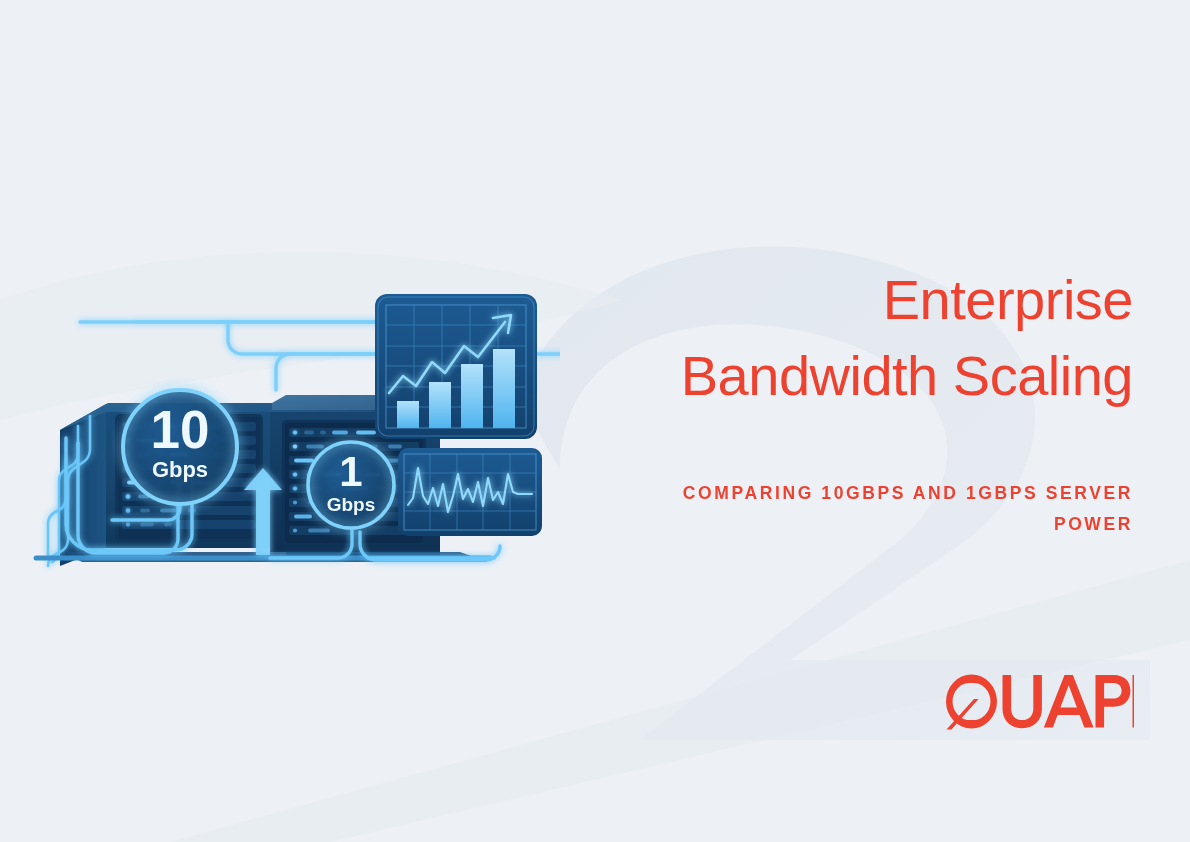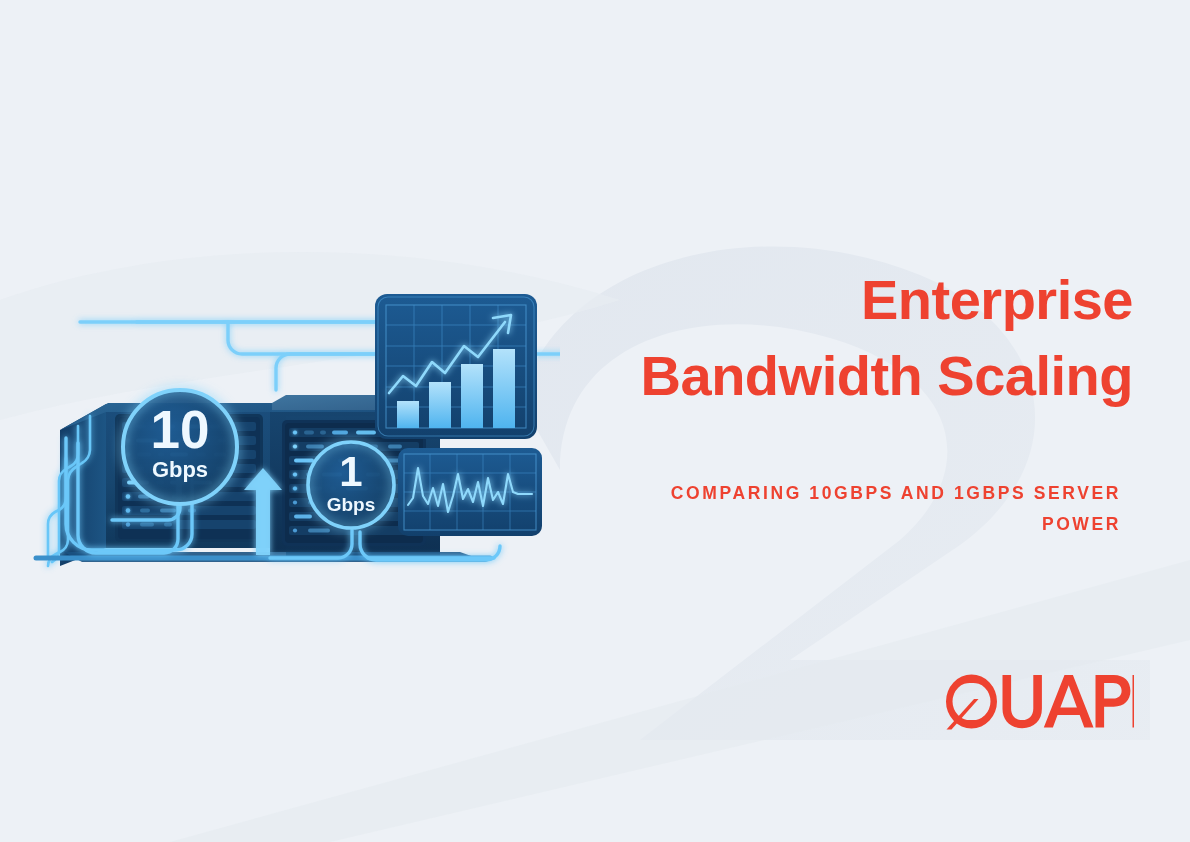--- a/index.html
+++ b/index.html
@@ -19,33 +19,33 @@
   .illustration{position:absolute;left:20px;top:230px;width:540px;height:350px;}
 
   
   .content{
     position:absolute;left:600px;top:262px;width:533px;
     text-align:right;
   }
   .title{
     color:#ee4230;
     font-size:56px;
-    font-weight:bold;
+    font-weight:normal;
     line-height:1.36;
     letter-spacing:-0.5px;
     margin:0;
     white-space:pre-line;
   }
   .subtitle{
     color:#ee4230;
     font-size:17.5px;
     font-weight:bold;
     letter-spacing:2.6px;
     line-height:1.75;
-    margin:64px 12px 0 0;
+    margin:64px 0 0 0;
     text-transform:uppercase;
   }
 
   
   .logo{
     position:absolute;left:944px;top:672px;width:190px;height:58px;
   }
   .logo-text{display:none;}
 </style>
 </head>

